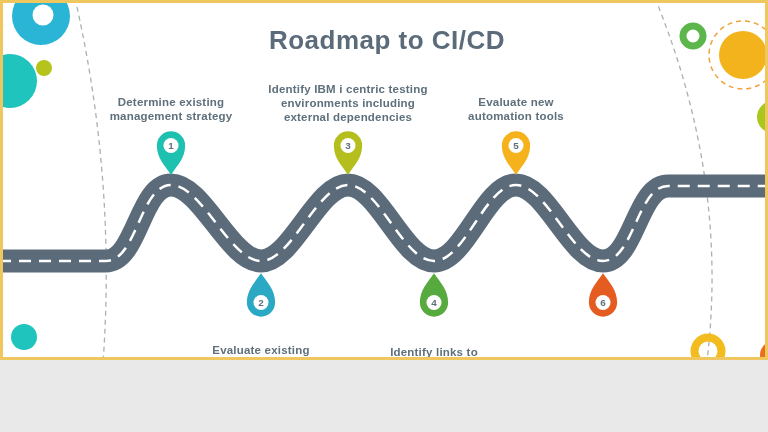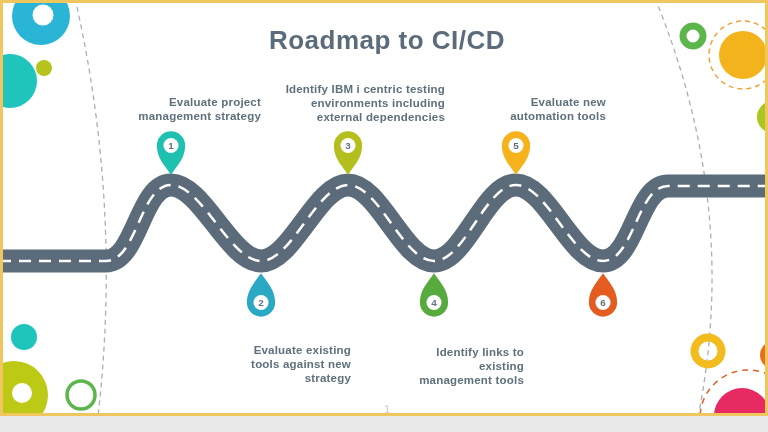--- a/index.html
+++ b/index.html
@@ -1,34 +1,34 @@
 <!DOCTYPE html>
 <html><head>
 <meta charset="utf-8">
 <style>
   html,body{margin:0;padding:0;background:#e9e9e9;}
   .slide{
     position:relative;
-    width:768px;height:416px;
+    width:768px;height:360px;
     box-sizing:border-box;
     background:#ffffff;
     border:3px solid #f0c75e;
     overflow:hidden;
     font-family:"Liberation Sans", sans-serif;
   }
   .deco-svg,.road-svg{position:absolute;left:0;top:0;width:768px;height:432px;}
   .title{
     position:absolute;left:0;top:22px;width:768px;
     text-align:center;margin:0;
     font-size:26px;font-weight:bold;letter-spacing:.5px;
     color:#5b6b7a;
   }
   .label{
     position:absolute;
-    text-align:right;
+    text-align:center;
     font-size:11.5px;font-weight:bold;line-height:14px;
     letter-spacing:.2px;
     color:#5e707c;
     white-space:pre-line;
   }
   .pin{position:absolute;width:32px;height:44px;}
   .pin-num{
     font-size:10.5px;font-weight:bold;fill:#5e707c;
     text-anchor:middle;
   }
@@ -84,21 +84,21 @@
              C 289 258 314 182 345 182
              C 376 182 400 258 431 258
              C 462 258 482 182 513 182
              C 544 182 569 258 600 258
              C 631 258 634 183 665 183
              L 772 183" fill="none" stroke-width="2.5" stroke-dasharray="12 8" stroke="#ffffff"></path>
   </svg>
 
   <h1 class="title">Roadmap to CI/CD</h1>
 
-  <div class="label" style="left:78px;top:92px;width:180px;">Evaluate project
+  <div class="label" style="left:78px;top:92px;width:180px;">Determine existing
 management strategy</div>
   <svg class="pin" style="left:152px;top:128px;" viewBox="0 0 34 46">
     <path d="M17 46 C 10 36 2 28 2 15 A 15 15 0 0 1 32 15 C 32 28 24 36 17 46 Z" fill="#1ec1b0"></path>
     <circle cx="17" cy="15" r="8" fill="#ffffff"></circle>
     <text class="pin-num" x="17" y="19">1</text>
   </svg>
 
   <svg class="pin" style="left:242px;top:270px;" viewBox="0 0 34 46">
     <path d="M17 0 C 24 10 32 18 32 31 A 15 15 0 0 1 2 31 C 2 18 10 10 17 0 Z" fill="#2aa8c4"></path>
     <circle cx="17" cy="31" r="8" fill="#ffffff"></circle>

